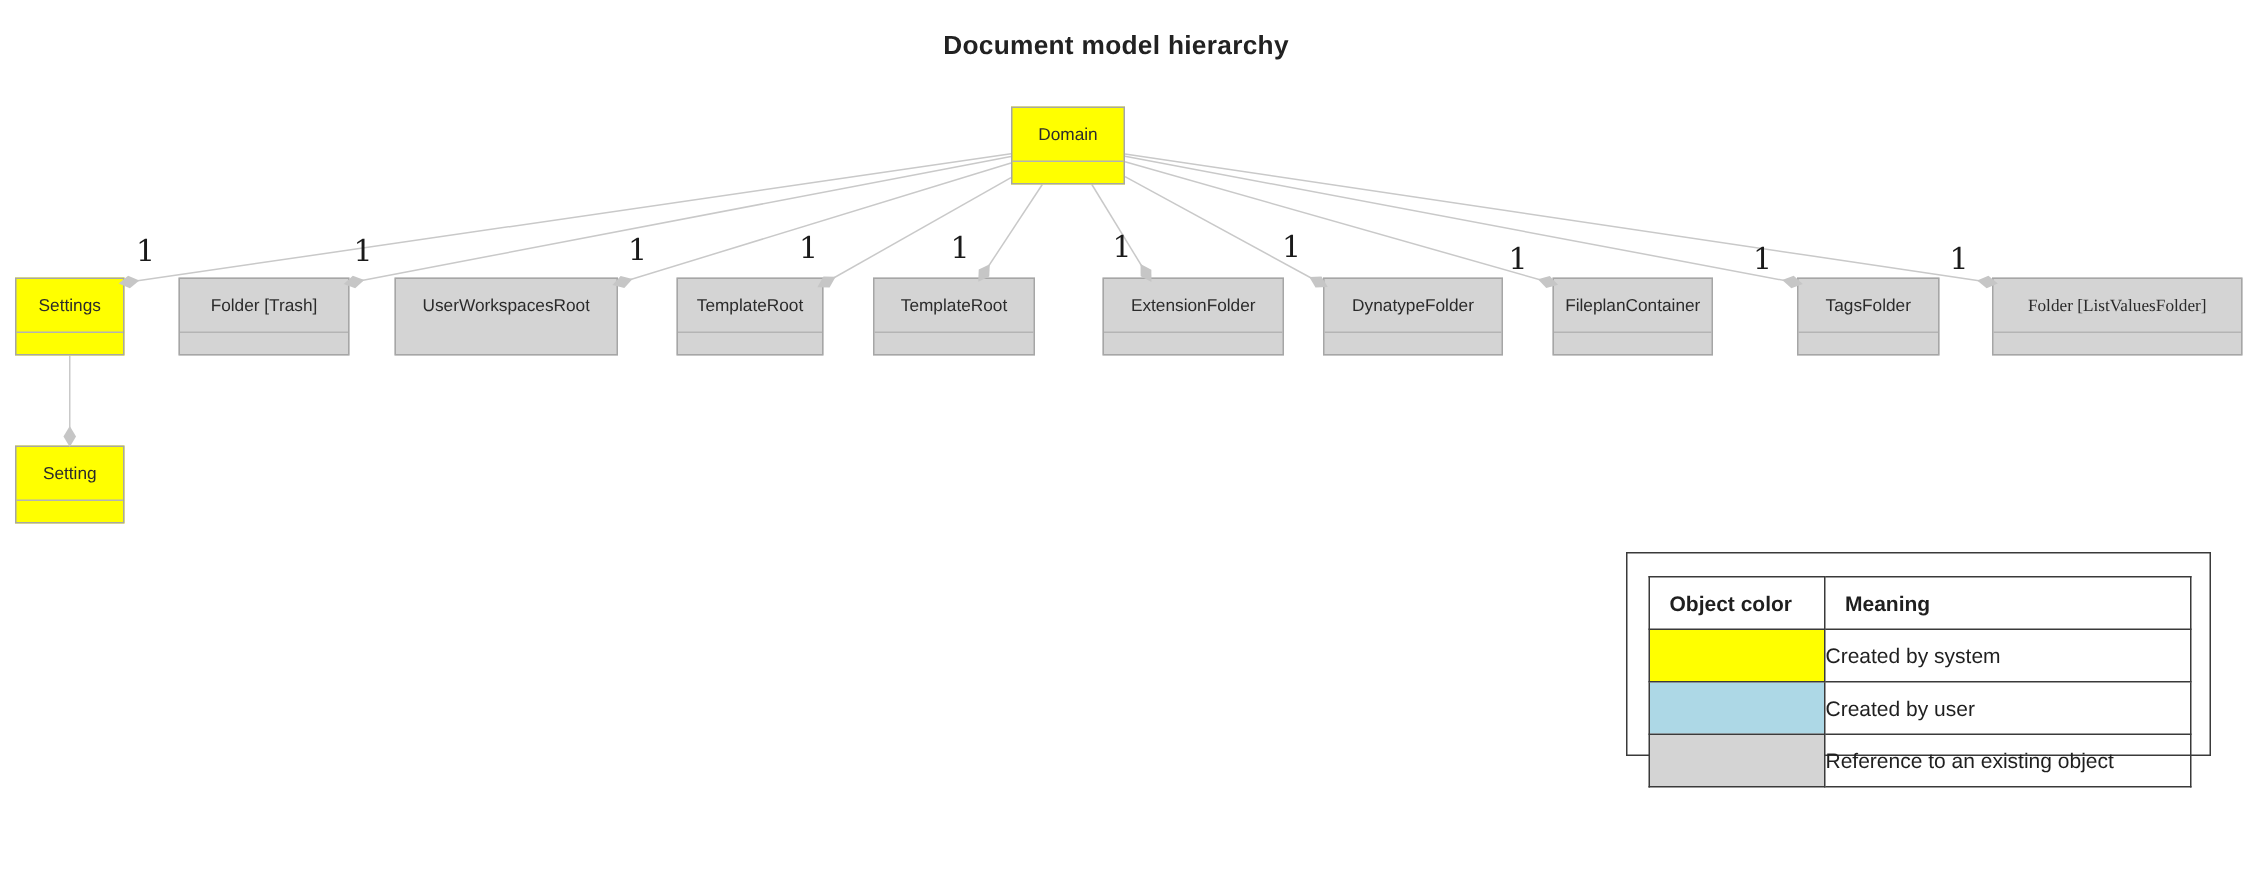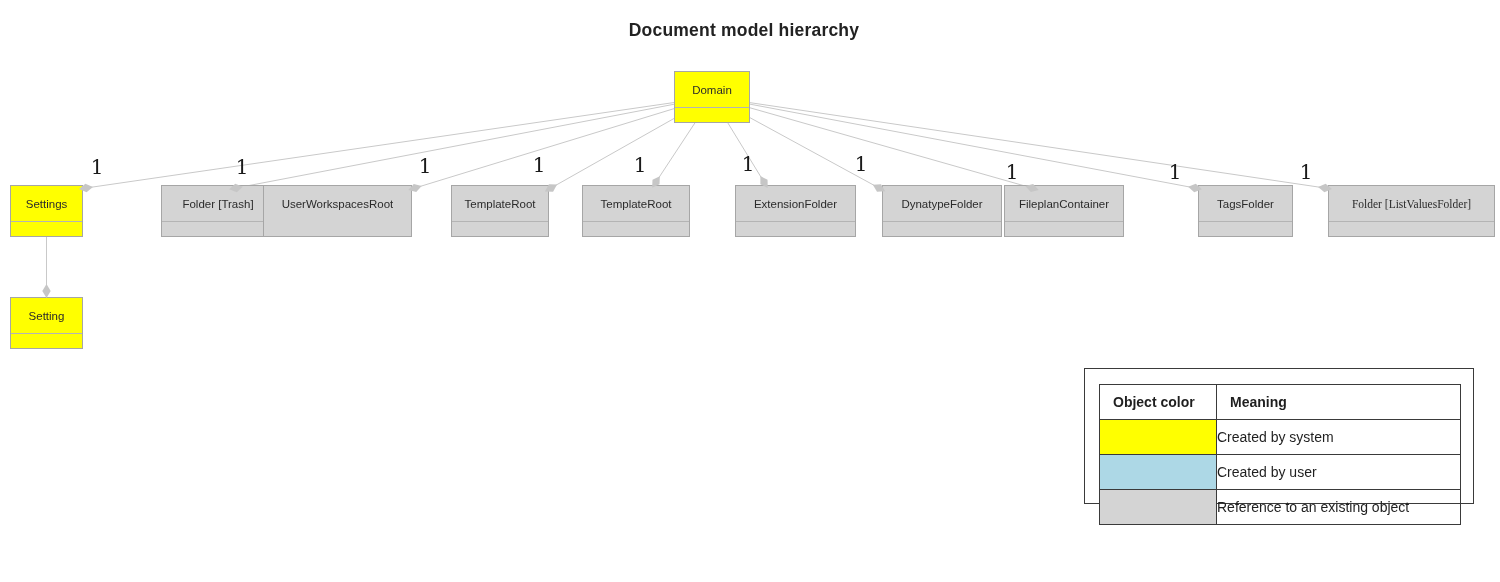--- a/index.html
+++ b/index.html
@@ -66,21 +66,21 @@
 
   <div id="nodes">
       <div class="node node-yellow" style="left: 674px; top: 71px; width: 76px; height: 52px;">
         <div class="node-title">Domain</div>
         <div class="node-bottom"></div>
       </div>
       <div class="node node-yellow" style="left: 10px; top: 185px; width: 73px; height: 52px;">
         <div class="node-title">Settings</div>
         <div class="node-bottom"></div>
       </div>
-      <div class="node node-gray" style="left: 119px; top: 185px; width: 114px; height: 52px; margin-left: 42px;">
+      <div class="node node-gray" style="left: 119px; top: 185px; width: 114px; height: 52px;">
         <div class="node-title">Folder [Trash]</div>
         <div class="node-bottom"></div>
       </div>
       <div class="node node-gray" style="left: 263px; top: 185px; width: 149px; height: 52px; align-items: center;">
         <div class="node-title">UserWorkspacesRoot</div>
         <div class="node-bottom"></div>
       </div>
       <div class="node node-gray" style="left: 451px; top: 185px; width: 98px; height: 52px;">
         <div class="node-title">TemplateRoot</div>
         <div class="node-bottom"></div>
@@ -90,21 +90,21 @@
         <div class="node-bottom"></div>
       </div>
       <div class="node node-gray" style="left: 735px; top: 185px; width: 121px; height: 52px;">
         <div class="node-title">ExtensionFolder</div>
         <div class="node-bottom"></div>
       </div>
       <div class="node node-gray" style="left: 882px; top: 185px; width: 120px; height: 52px;">
         <div class="node-title">DynatypeFolder</div>
         <div class="node-bottom"></div>
       </div>
-      <div class="node node-gray" style="left: 1004px; top: 185px; width: 120px; height: 52px;">
+      <div class="node node-gray" style="left: 1035px; top: 185px; width: 107px; height: 52px;">
         <div class="node-title">FileplanContainer</div>
         <div class="node-bottom"></div>
       </div>
       <div class="node node-gray" style="left: 1198px; top: 185px; width: 95px; height: 52px;">
         <div class="node-title">TagsFolder</div>
         <div class="node-bottom"></div>
       </div>
       <div class="node node-gray" style="left: 1328px; top: 185px; width: 167px; height: 52px; font-family: Liberation Serif, serif;">
         <div class="node-title">Folder [ListValuesFolder]</div>
         <div class="node-bottom"></div>

